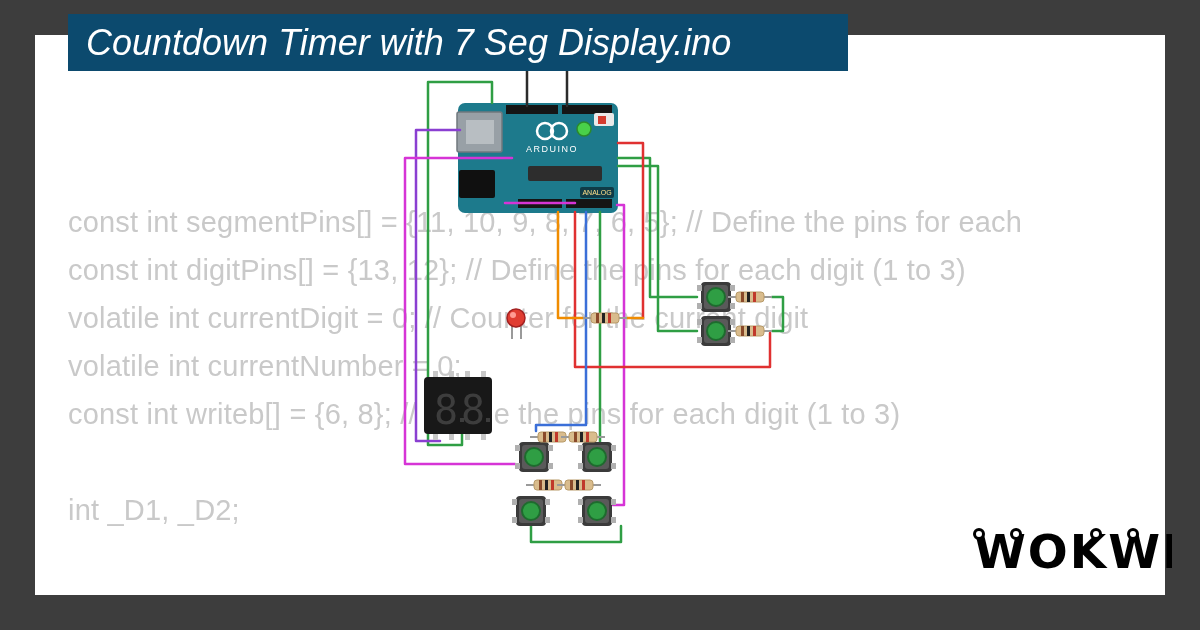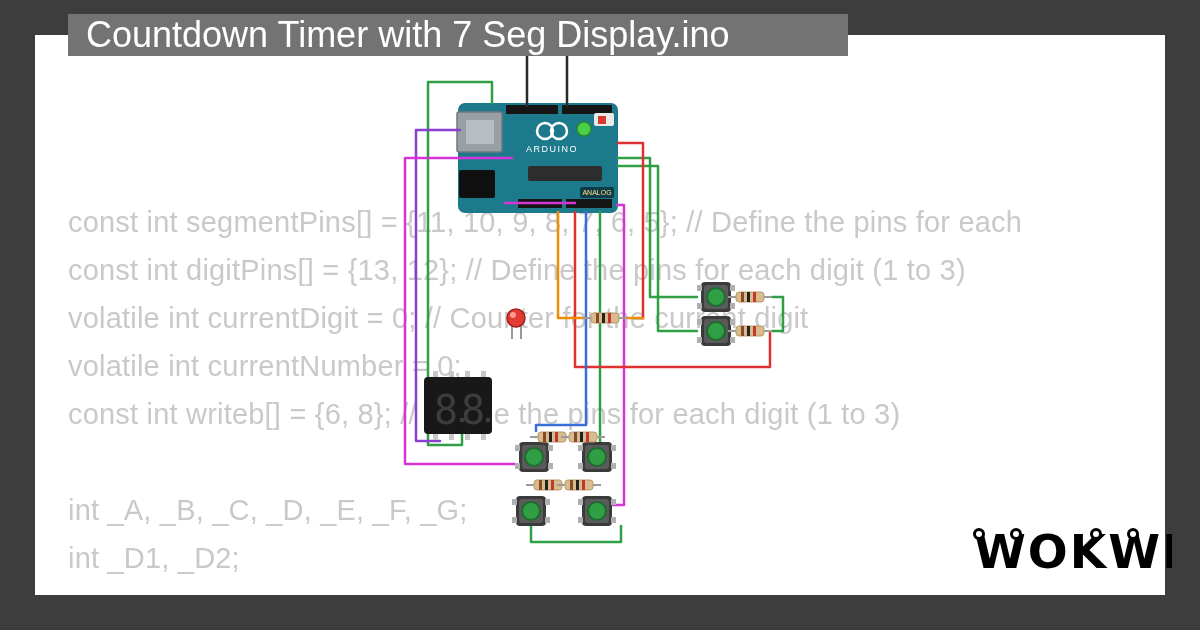--- a/index.html
+++ b/index.html
@@ -8,39 +8,38 @@
     background:#3d3d3d;font-family:"Liberation Sans",sans-serif;
   }
   .card{position:absolute;left:35px;top:35px;width:1130px;height:560px;background:#ffffff;z-index:0;}
   .code{
     position:absolute;left:68px;top:198px;width:1097px;height:397px;overflow:hidden;
     z-index:1;color:#c9c9c9;font-size:29px;letter-spacing:0.2px;
   }
   .code-line{height:48px;line-height:48px;white-space:pre;overflow:hidden;}
   .circuit-svg{position:absolute;left:0;top:0;z-index:2;}
   .title-bar{
-    position:absolute;left:68px;top:14px;width:780px;height:42px;background:#737373;
-    z-index:3;display:flex;align-items:center;padding:0 18px;box-sizing:border-box;
+    position:absolute;left:68px;top:14px;width:780px;height:57px;background:#0c4a6e;
+    z-index:3;display:flex;align-items:center;padding:0 18px;box-sizing:border-box;font-style:italic;
   }
   .title-bar span{color:#ffffff;font-size:36px;white-space:nowrap;overflow:hidden;}
   .logo{position:absolute;left:972px;top:518px;z-index:2;}
 </style>
 </head>
 <body>
 
 <div class="card"></div>
 
 <div class="code">
   <div class="code-line">const int segmentPins[] = {11, 10, 9, 8, 7, 6, 5}; // Define the pins for each</div>
   <div class="code-line">const int digitPins[] = {13, 12}; // Define the pins for each digit (1 to 3)</div>
   <div class="code-line">volatile int currentDigit = 0; // Counter for the current digit</div>
   <div class="code-line">volatile int currentNumber = 0;</div>
   <div class="code-line">const int writeb[] = {6, 8}; // Define the pins for each digit (1 to 3)</div>
   <div class="code-line"></div>
-  <div class="code-line">int _A, _B, _C, _D, _E, _F, _G;</div>
   <div class="code-line">int _D1, _D2;</div>
 </div>
 
 <svg class="circuit-svg" width="1200" height="630" viewBox="0 0 1200 630" xmlns="http://www.w3.org/2000/svg">
 
   <defs>
     <g id="pushbtn">
       <rect x="-15" y="-15" width="30" height="30" rx="4" fill="#3b3b3b"></rect>
       <rect x="-12" y="-12" width="24" height="24" rx="3" fill="#5a5a5a"></rect>
       <rect x="-19" y="-12" width="5" height="6" fill="#b0b0b0"></rect>

